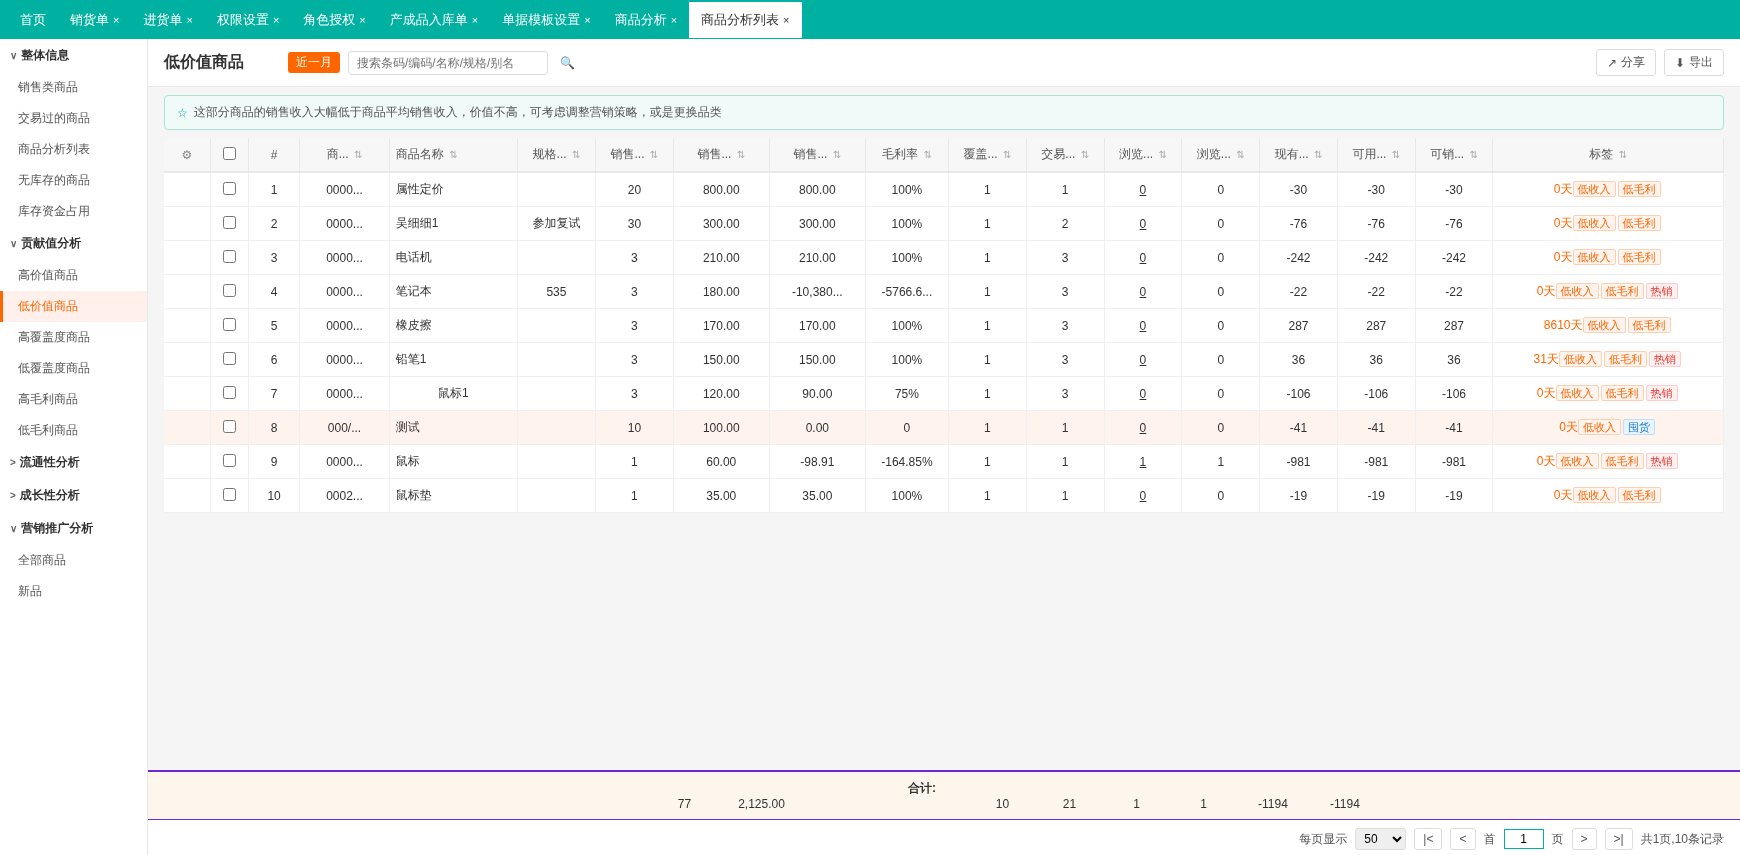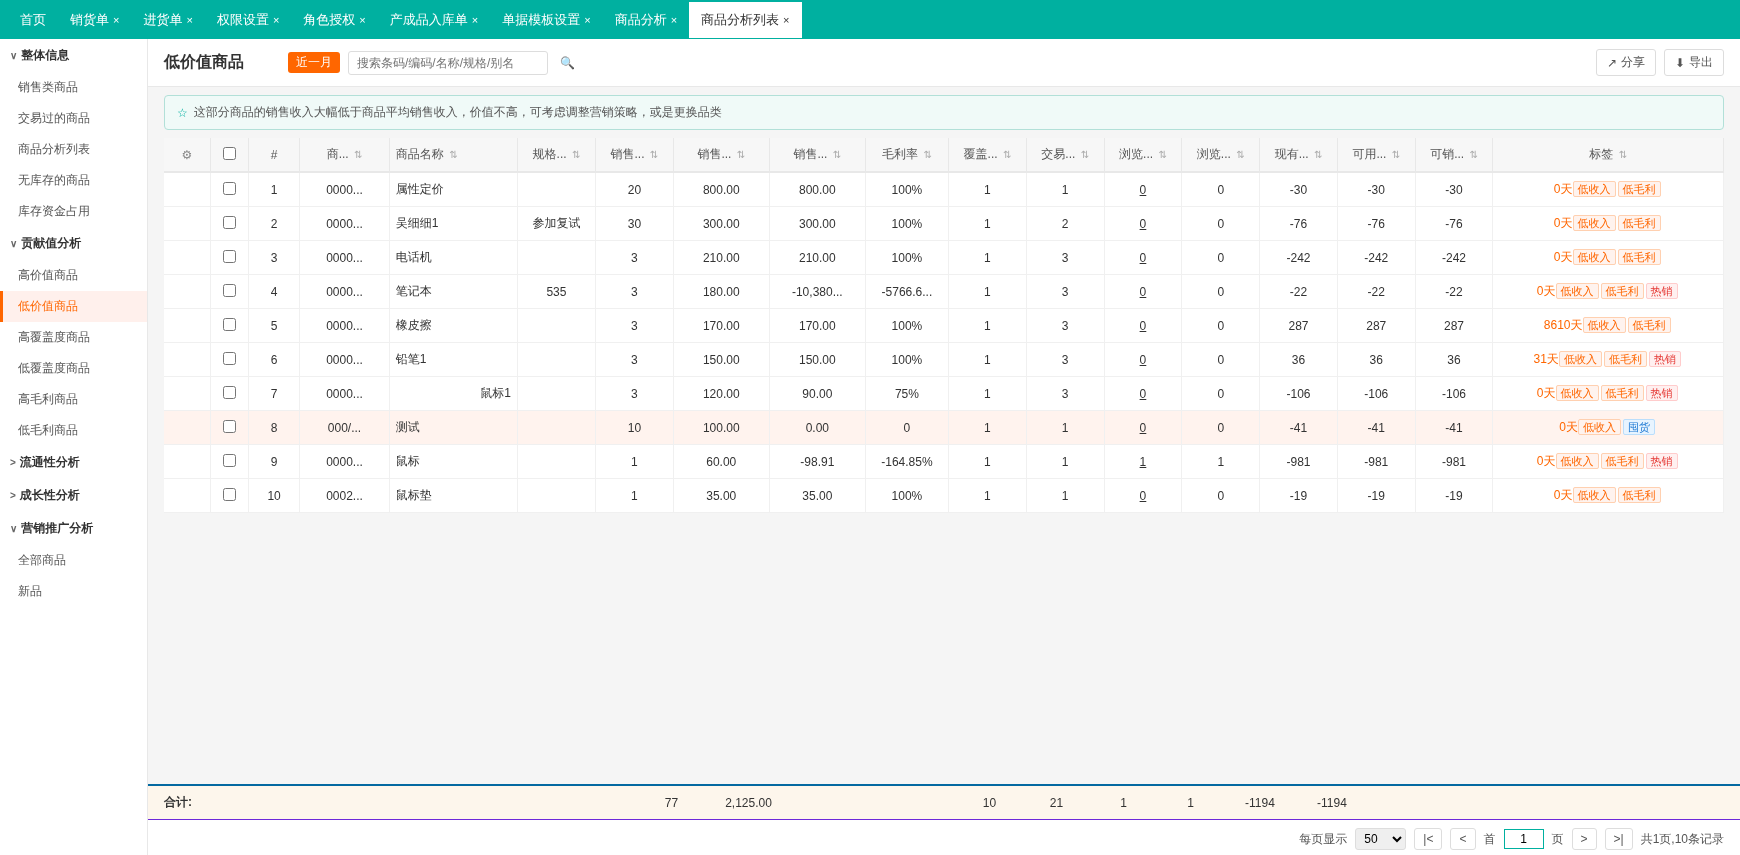--- a/index.html
+++ b/index.html
@@ -217,26 +217,27 @@
       padding: 1px 4px;
       font-size: 11px;
       margin-right: 2px;
     }
     .days-orange { color: #ff6600; }
     .underline { text-decoration: underline; cursor: pointer; }
 
     
     .footer-bar {
       background: #fdf6ec;
-      border-top: 2px solid #0369a1;
+      border-top: 2px solid #6d28d9;
       padding: 8px 16px;
       display: flex;
       align-items: center;
       font-size: 12px;
       color: #555;
+      flex-direction: column;
     }
     .footer-label {
       font-weight: bold;
       color: #333;
       margin-right: 12px;
       width: 60px;
     }
 
     
     .pagination-bar {
@@ -536,21 +537,21 @@
     <td>36</td>
     <td>36</td>
     <td>36</td>
     <td><span class="days-orange">31天</span><span class="tag-orange">低收入</span><span class="tag-orange">低毛利</span><span class="tag-red">热销</span></td>
   </tr>
             <tr>
     <td></td>
     <td><input type="checkbox" style=""></td>
     <td>7</td>
     <td>0000...</td>
-    <td style="text-align:right;">鼠标1</td>
+    <td style="text-align:center;">鼠标1</td>
     <td></td>
     <td>3</td>
     <td>120.00</td>
     <td>90.00</td>
     <td>75%</td>
     <td>1</td>
     <td>3</td>
     <td><span class="underline">0</span></td>
     <td>0</td>
     <td>-106</td>

